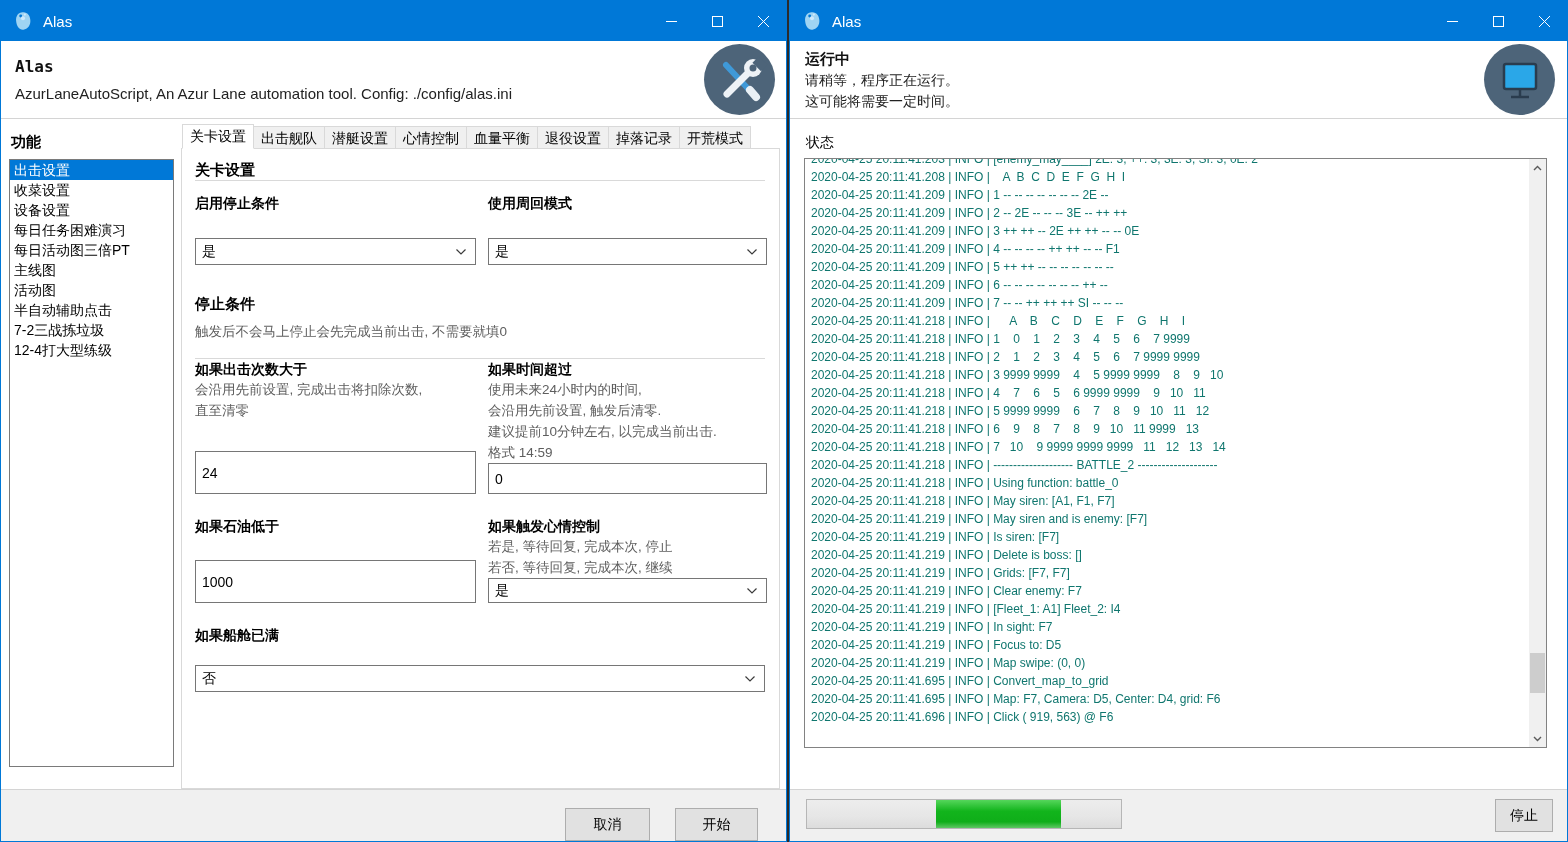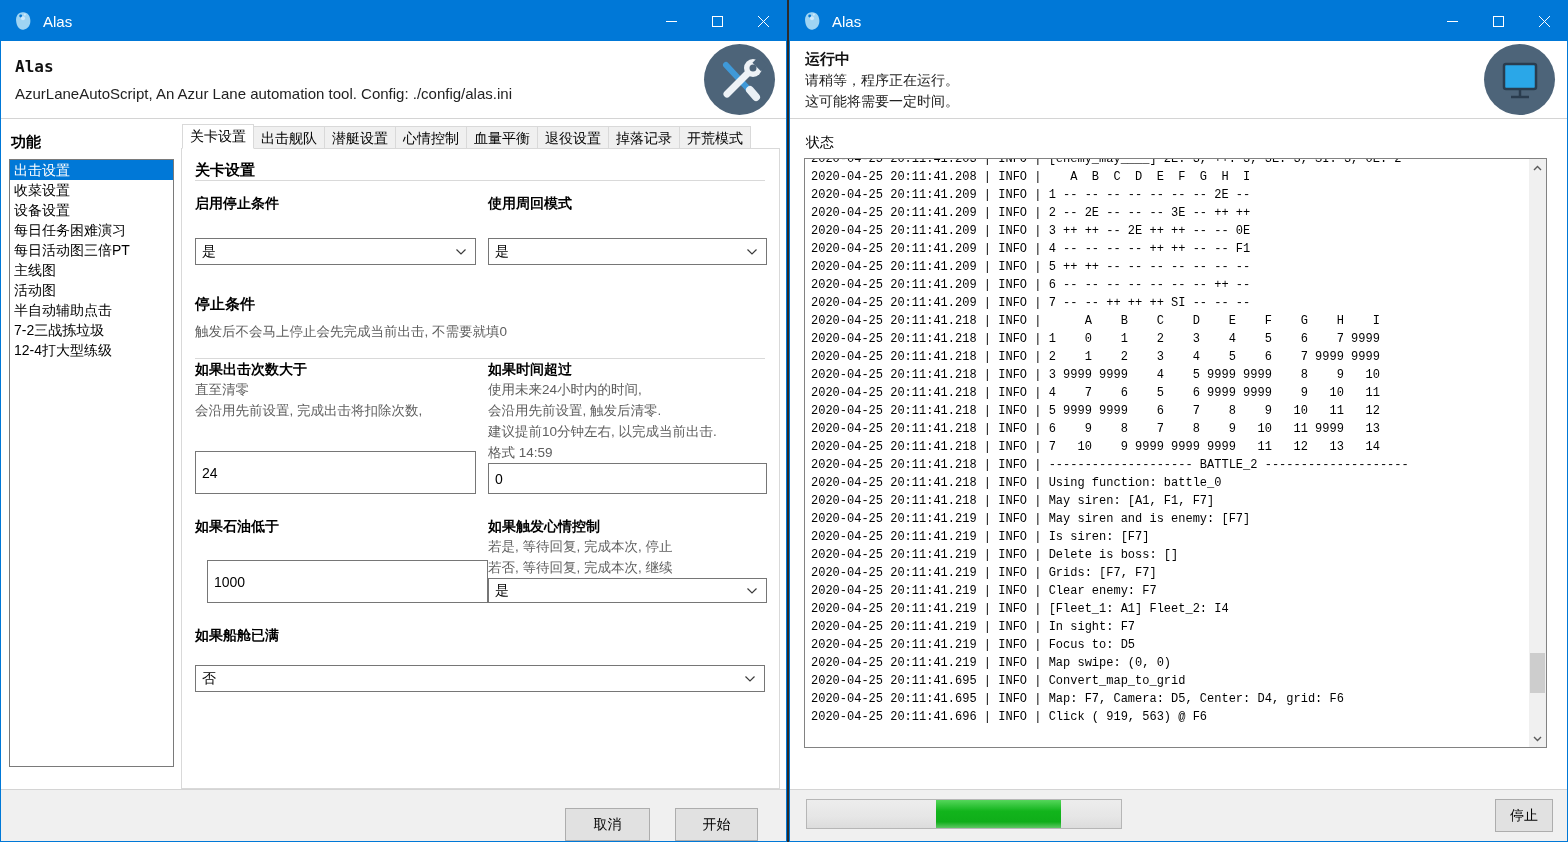--- a/index.html
+++ b/index.html
@@ -56,21 +56,21 @@
   #win-left .footer { display:flex; align-items:flex-end; justify-content:flex-end; gap:25px; padding-right:28px; }
   .btn { height:33px; background:#e1e1e1; border:1px solid #adadad; font-size:14px; color:#000; display:flex; align-items:center; justify-content:center; }
   .btn-cancel { width:85px; } .btn-start { width:83px; }
   .btn-stop { position:absolute; right:14px; top:9px; width:58px; height:33px; }
 
   
   .status-label { position:absolute; left:16px; top:15px; font-size:14px; color:#000; }
   .status-wrap { position:absolute; left:0; top:118px; right:0; bottom:52px; }
   .log-box { position:absolute; left:14px; top:39px; width:743px; height:590px; border:1px solid #828282; background:#fff; overflow:hidden; }
   .log-lines { position:absolute; left:6px; top:0; right:17px; bottom:0; overflow:hidden; }
-  .log-line { font-family:Liberation Mono, monospace; font-size:12px; line-height:18px; white-space:pre; color:#000000; }
+  .log-line { font-family:Liberation Sans, sans-serif; font-size:12px; line-height:18px; white-space:pre; color:#0f766e; }
   .log-line:first-child { margin-top:-9px; }
   .vscroll { position:absolute; right:0; top:0; width:17px; bottom:0; background:#f0f0f0; }
   .vs-arrow { position:absolute; left:0; width:17px; height:17px; display:flex; align-items:center; justify-content:center; }
   .vs-up { top:0; } .vs-down { bottom:0; }
   .vs-thumb { position:absolute; left:1px; width:15px; top:494px; height:40px; background:#cdcdcd; }
 
   
   .progress { position:absolute; left:16px; top:9px; width:316px; height:30px; border:1px solid #b6b6b6; background:linear-gradient(#ededed,#e6e6e6 60%,#dcdcdc); }
   .progress-fill { position:absolute; top:0; bottom:0; background:linear-gradient(#55d65b,#12b41c 40%,#0fae19 78%,#5ec763); }
 </style>
@@ -175,38 +175,38 @@
         </div>
       </div>
 
       <div class="sec-title" style="margin-top:30px;">停止条件</div>
       <div class="sec-hint" style="margin-bottom:17px;">触发后不会马上停止会先完成当前出击, 不需要就填0</div>
       <div class="hr"></div>
 
       <div class="grid2" style="">
         <div class="cell" style="height:135px;">
           <div class="field-label">如果出击次数大于</div>
+          <div class="hint-line">会沿用先前设置, 完成出击将扣除次数,</div>
           <div class="hint-line">直至清零</div>
-          <div class="hint-line">会沿用先前设置, 完成出击将扣除次数,</div>
           <input class="tbox" style="margin-top: auto;" value="24">
         </div>
         <div class="cell" style="height:135px;">
           <div class="field-label">如果时间超过</div>
           <div class="hint-line">使用未来24小时内的时间,</div>
           <div class="hint-line">会沿用先前设置, 触发后清零.</div>
           <div class="hint-line">建议提前10分钟左右, 以完成当前出击.</div>
           <div class="hint-line">格式 14:59</div>
           <input class="tbox" style="margin-top: auto;" value="0">
         </div>
       </div>
 
       <div class="grid2" style="margin-top:22px;">
         <div class="cell" style="height:87px;">
           <div class="field-label">如果石油低于</div>
-          <input class="tbox" style="margin-top: auto; margin-left: 12px;" value="1000">
+          <input class="tbox" style="margin-top: auto;" value="1000">
         </div>
         <div class="cell" style="height:87px;">
           <div class="field-label">如果触发心情控制</div>
           <div class="hint-line">若是, 等待回复, 完成本次, 停止</div>
           <div class="hint-line">若否, 等待回复, 完成本次, 继续</div>
           <div class="combo" style="margin-top:auto;">
             <span>是</span>
             <svg width="12" height="8" viewBox="0 0 12 8">
                 <path d="M1.5 1.5 L6 6 L10.5 1.5" fill="none" stroke="#3c3c3c" stroke-width="1.2"></path>
               </svg>

